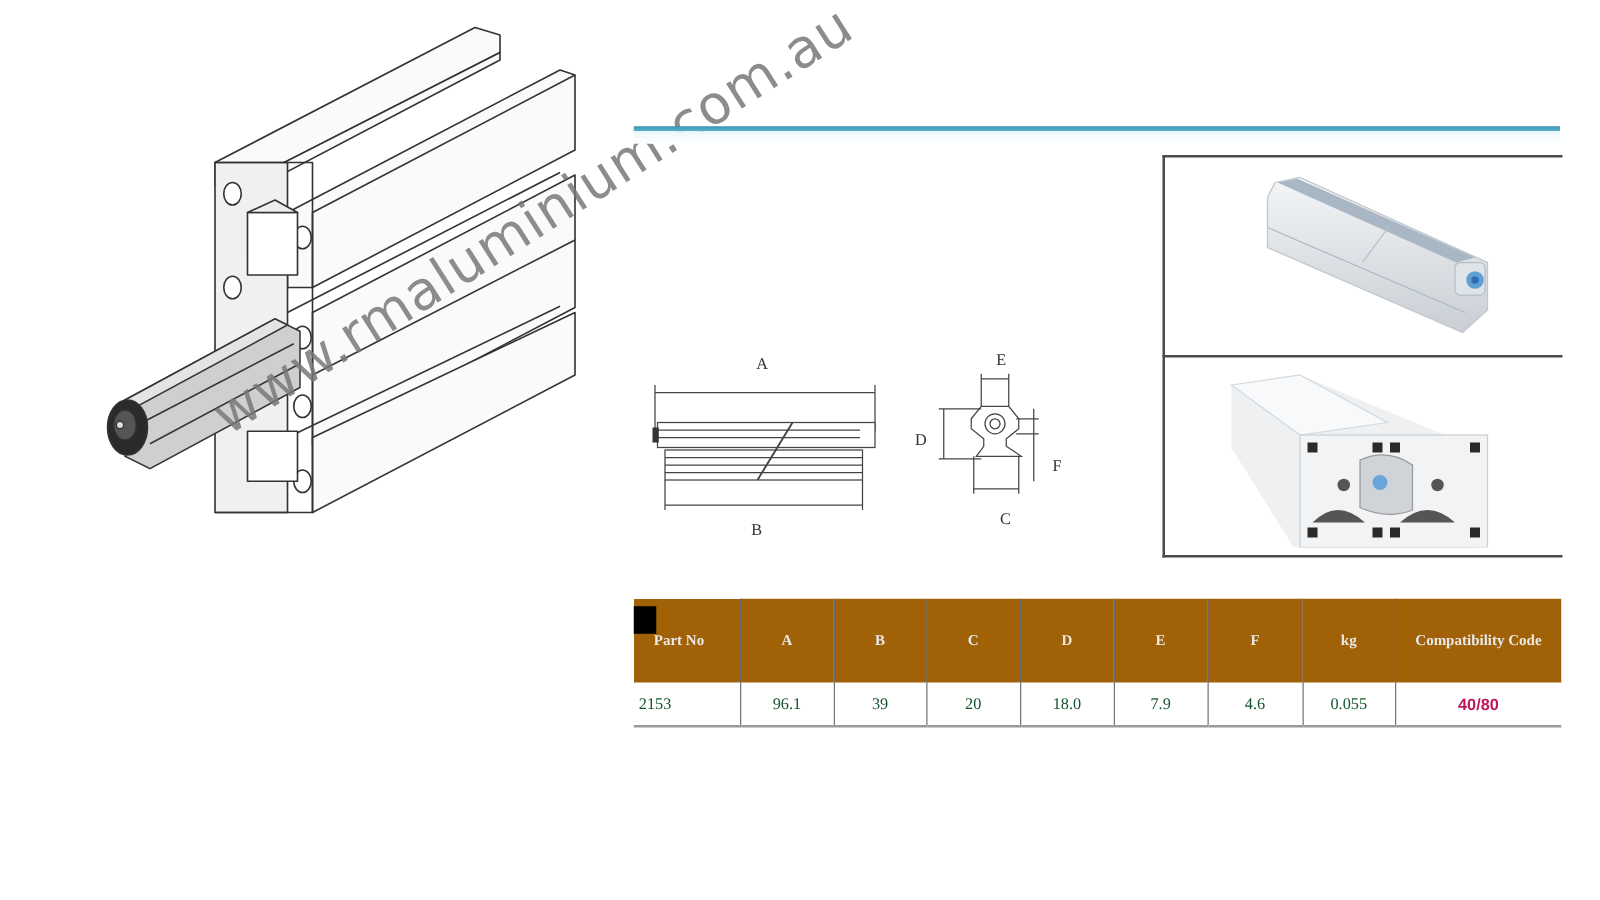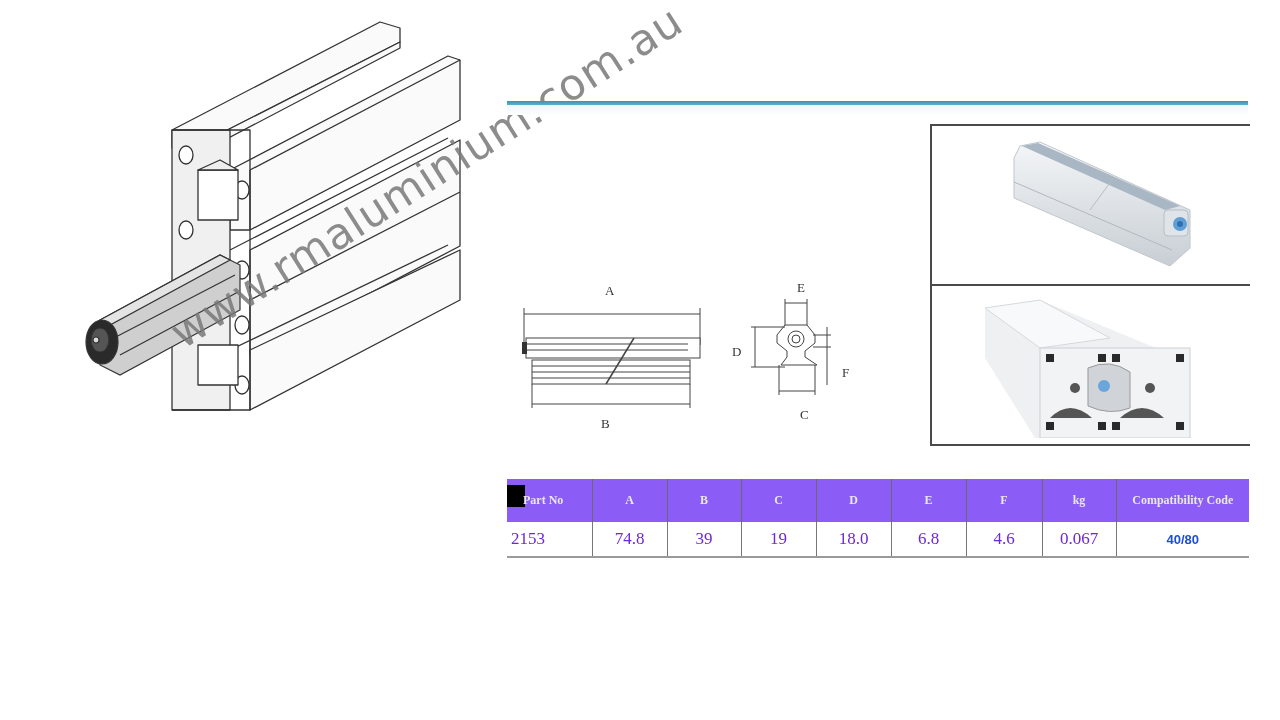--- a/index.html
+++ b/index.html
@@ -6,26 +6,26 @@
   body{width:1280px;height:720px;background:#ffffff;position:relative;overflow:hidden;font-family:"Liberation Serif",serif;}
   .abs{position:absolute;}
   
   .top-rule{left:507px;top:101px;width:741px;height:4px;background:linear-gradient(#3a94b0,#5bb3cc);}
   .top-rule-glow{left:507px;top:105px;width:741px;height:10px;background:linear-gradient(#eaf7fa,#ffffff);}
   
   .photo-box{left:930px;top:124px;width:320px;height:322px;border:2px solid #4a4a4a;border-right:none;box-sizing:border-box;}
   .photo-divider{left:930px;top:284px;width:320px;height:2px;background:#4a4a4a;}
   
   .spec-table{left:507px;top:479px;width:742px;border-collapse:collapse;table-layout:fixed;}
-  .spec-table th{background:#8b5cf6;color:#e8e8e8;font-weight:bold;font-size:12px;height:43px;border-left:1px solid #6a6a6a;padding:0;font-family:"Liberation Serif",serif;}
+  .spec-table th{background:#a16207;color:#e8e8e8;font-weight:bold;font-size:12px;height:43px;border-left:1px solid #6a6a6a;padding:12px;font-family:"Liberation Serif",serif;}
   .spec-table th:first-child{border-left:none;text-align:left;padding-left:16px;position:relative;}
   .spec-table th:first-child .blk{position:absolute;left:0;top:6px;width:18px;height:22px;background:#000;}
-  .spec-table td{height:34px;font-size:17px;color:#6d28d9;text-align:center;border-left:1px solid #777;border-bottom:2px solid #9a9a9a;padding:0;}
+  .spec-table td{height:34px;font-size:13px;color:#14532d;text-align:center;border-left:1px solid #777;border-bottom:2px solid #9a9a9a;padding:0;}
   .spec-table td:first-child{border-left:none;text-align:left;padding-left:4px;}
-  .spec-table td.code{font-family:"Liberation Sans",sans-serif;font-weight:bold;font-size:13px;color:#1d4ed8;}
+  .spec-table td.code{font-family:"Liberation Sans",sans-serif;font-weight:bold;font-size:13px;color:#be185d;}
   .lbl{font-family:"Liberation Serif",serif;font-size:13px;color:#333;}
   .watermark{left:175px;top:312px;font-family:"DejaVu Sans",sans-serif;font-size:43px;color:rgba(120,120,120,0.85);transform:rotate(-32.5deg);transform-origin:left center;white-space:nowrap;letter-spacing:1px;}
 </style>
 </head>
 <body>
 
 <svg class="abs" style="left:80px;top:20px;" width="390" height="400" viewBox="0 0 390 400">
   <g fill="#fafafa" stroke="#333" stroke-width="1.3" stroke-linejoin="round">
 
     <polygon points="92,110 300,2 320,8 320,22 112,128 92,128"></polygon>
@@ -182,23 +182,23 @@
       <th>D</th>
       <th>E</th>
       <th>F</th>
       <th>kg</th>
       <th>Compatibility Code</th>
     </tr>
   </thead>
   <tbody>
     <tr>
       <td>2153</td>
-      <td>74.8</td>
+      <td>96.1</td>
       <td>39</td>
-      <td>19</td>
+      <td>20</td>
       <td>18.0</td>
-      <td>6.8</td>
+      <td>7.9</td>
       <td>4.6</td>
-      <td>0.067</td>
+      <td>0.055</td>
       <td class="code">40/80</td>
     </tr>
   </tbody>
 </table>
 
 </body></html>

